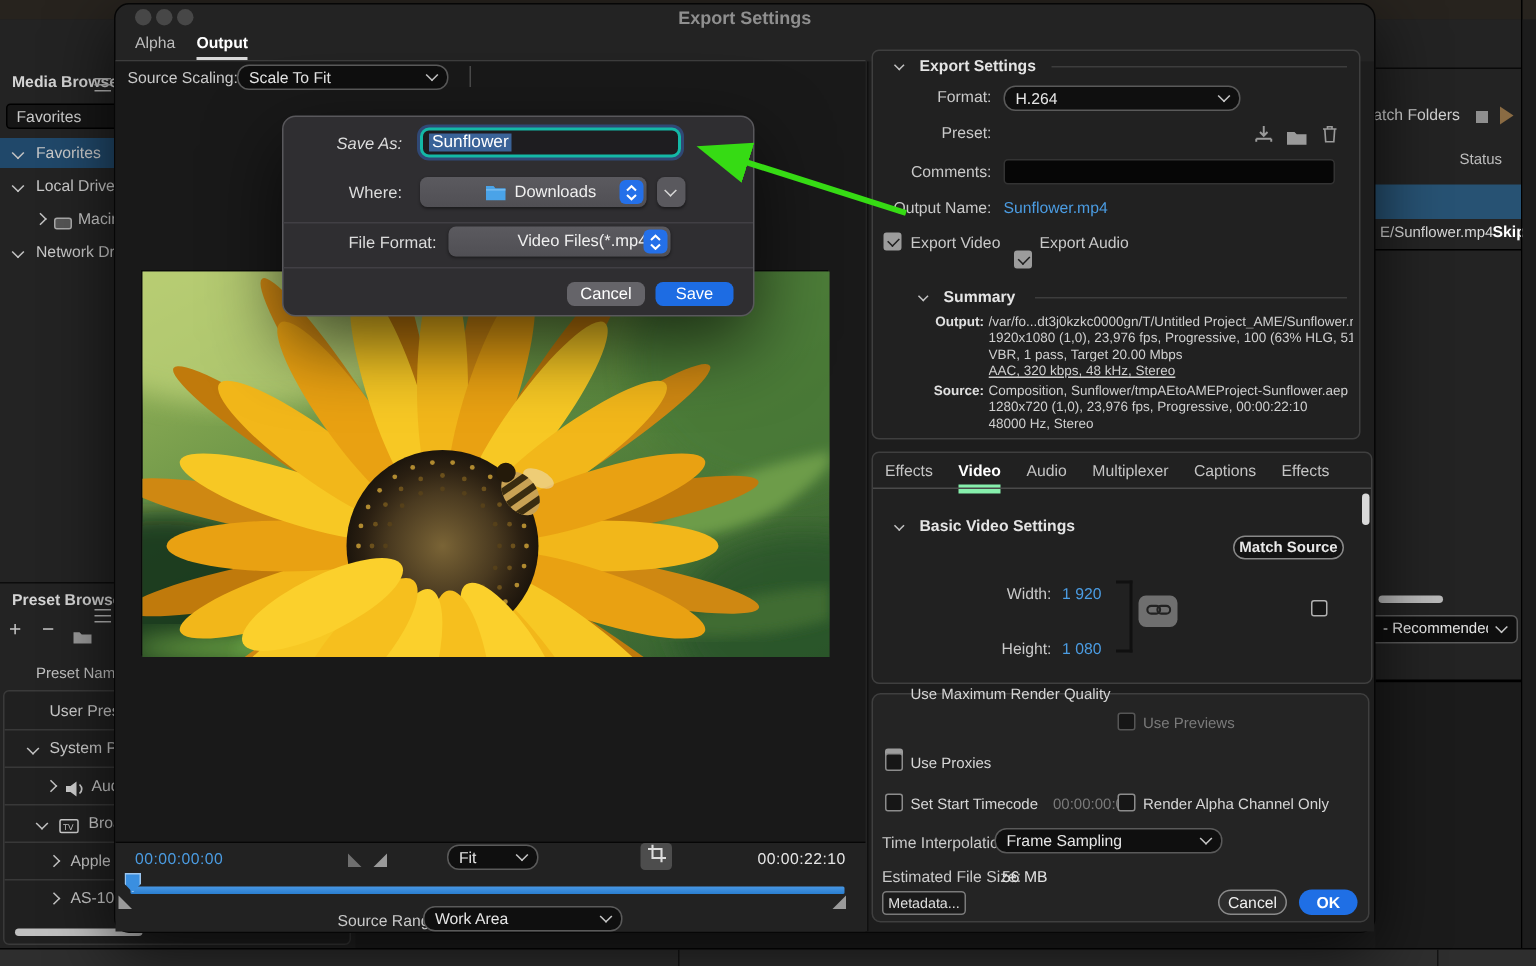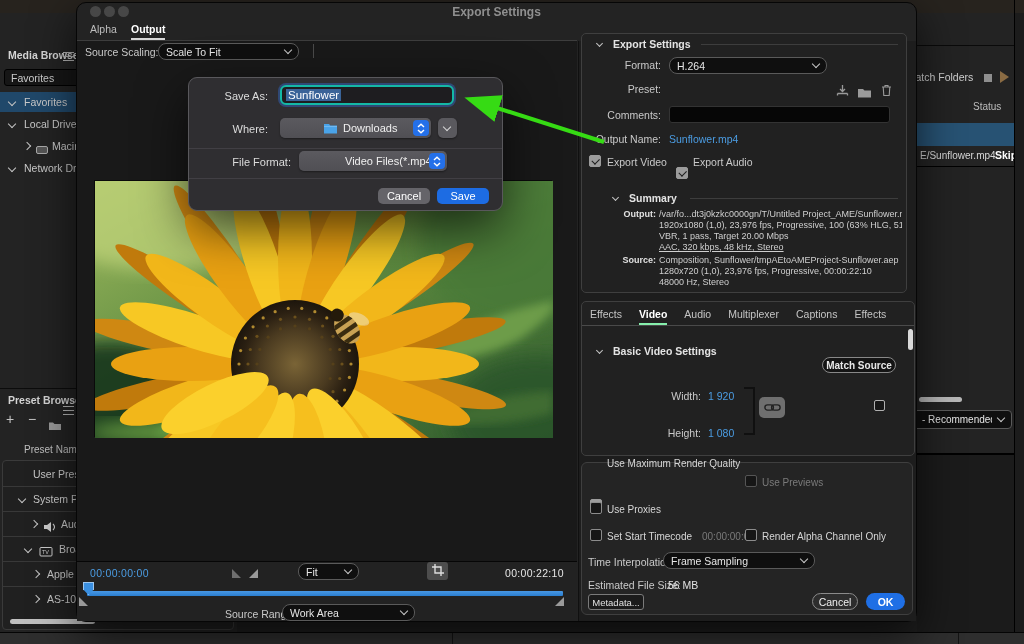--- a/index.html
+++ b/index.html
@@ -388,21 +388,21 @@
       <div class="abs xs" style="left:659px;top:231px;width:243px;overflow:hidden;white-space:nowrap;color:#cfcfcf;">VBR, 1 pass, Target 20.00 Mbps</div>
       <div class="abs xs" style="left:659px;top:242px;width:243px;overflow:hidden;white-space:nowrap;color:#cfcfcf;text-decoration:underline;">AAC, 320 kbps, 48 kHz, Stereo</div>
       <div class="abs xs b tar" style="left:576px;top:255px;width:80px;color:#e0e0e0;">Source:</div>
       <div class="abs xs" style="left:659px;top:255px;width:243px;overflow:hidden;white-space:nowrap;color:#cfcfcf;">Composition, Sunflower/tmpAEtoAMEProject-Sunflower.aep</div>
       <div class="abs xs" style="left:659px;top:266px;width:243px;overflow:hidden;white-space:nowrap;color:#cfcfcf;">1280x720 (1,0), 23,976 fps, Progressive, 00:00:22:10</div>
       <div class="abs xs" style="left:659px;top:277px;width:243px;overflow:hidden;white-space:nowrap;color:#cfcfcf;">48000 Hz, Stereo</div>
 
       <div class="abs box" style="left:581px;top:301px;width:334px;height:155px;"></div>
       <div class="abs" style="left:590px;top:308px;display:flex;gap:17px;font-size:10.5px;color:#c4c4c4;">
         <span>Effects</span>
-        <span class="b" style="color:#fff;padding-bottom:3px;border-bottom:2px solid #86efac;">Video</span>
+        <span class="b" style="color:#fff;padding-bottom:3px;border-bottom:6px solid #86efac;">Video</span>
         <span>Audio</span>
         <span>Multiplexer</span>
         <span>Captions</span>
         <span>Effects</span>
       </div>
       <div class="abs" style="left:582px;top:325px;width:332px;height:1px;background:#4a4a4a;"></div>
       <div class="abs" style="left:908px;top:329px;width:5px;height:21px;background:#d9d9d9;border-radius:2.5px;"></div>
       <span class="abs tc cdown" style="left:597px;top:348px;"></span>
       <div class="abs txt b" style="left:613px;top:345px;color:#e4e4e4;">Basic Video Settings</div>
       <div class="abs" style="left:822px;top:357px;width:74px;height:16px;background:#141414;border:1px solid #888;border-radius:8px;display:flex;align-items:center;justify-content:center;font-size:10px;font-weight:bold;color:#e8e8e8;">Match Source</div>
@@ -441,21 +441,21 @@
       <div class="abs" style="left:588px;top:594px;width:56px;height:16px;background:#1b1b1b;border:1px solid #7a7a7a;border-radius:3px;display:flex;align-items:center;justify-content:center;font-size:9.5px;color:#e0e0e0;">Metadata...</div>
       <div class="abs" style="left:812px;top:593px;width:46px;height:17px;background:#2d2d2d;border:1px solid #8a8a8a;border-radius:9px;display:flex;align-items:center;justify-content:center;font-size:10.5px;color:#efefef;">Cancel</div>
       <div class="abs b" style="left:866px;top:593px;width:39px;height:17px;background:#1f6fe5;border-radius:9px;display:flex;align-items:center;justify-content:center;font-size:10.5px;color:#fff;">OK</div>
     </div>
   </div>
 
   <div class="abs" style="left:188px;top:77px;width:315px;height:134px;background:#2f2e31;border:1px solid #59585c;border-radius:9px;box-shadow:0 18px 50px rgba(0,0,0,.65);z-index:20;"></div>
   <div class="abs" style="left:0;top:0;width:1024px;height:644px;z-index:21;pointer-events:none;">
     <style>.sav *{pointer-events:auto;}</style>
     <div class="sav">
-      <div class="abs txt tar" style="left:190px;top:90px;width:78px;color:#dcdcdc;font-size:11px;">Save As:</div>
+      <div class="abs txt tar" style="left:190px;top:90px;width:78px;color:#dcdcdc;font-size:11px;font-style:italic;">Save As:</div>
       <div class="abs" style="left:280px;top:85px;width:174px;height:20px;background:#1e1d20;border:2px solid #14b8a6;border-radius:6px;box-shadow:0 0 0 2px rgba(52,120,246,.35);">
         <span style="position:absolute;left:4px;top:1.5px;font-size:11.5px;color:#fff;background:#3a6398;padding:0 2px;">Sunflower</span>
       </div>
       <div class="abs txt tar" style="left:190px;top:123px;width:78px;color:#dcdcdc;font-size:11px;">Where:</div>
       <div class="macpop" style="left:280px;top:118px;width:151px;height:20px;">
         <span style="margin-left:5px;display:flex;">
             <svg width="15" height="12">
               <path d="M1 2h5l1.3 1.5H14v8H1z" fill="#4aa3e8"></path>
               <path d="M1 4.6h13" stroke="#7fc0f1" stroke-width="0.8"></path>
             </svg>

